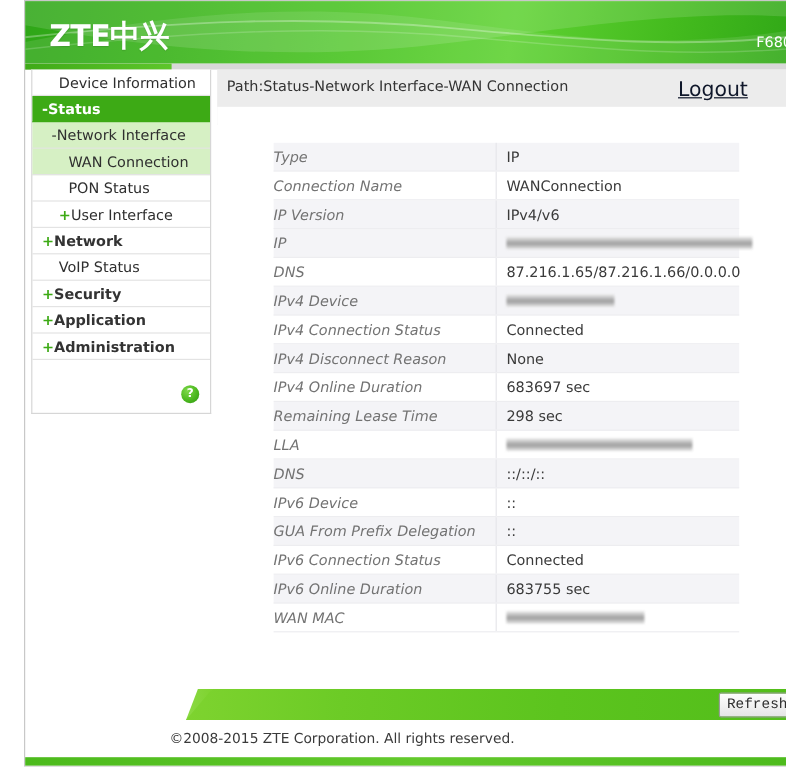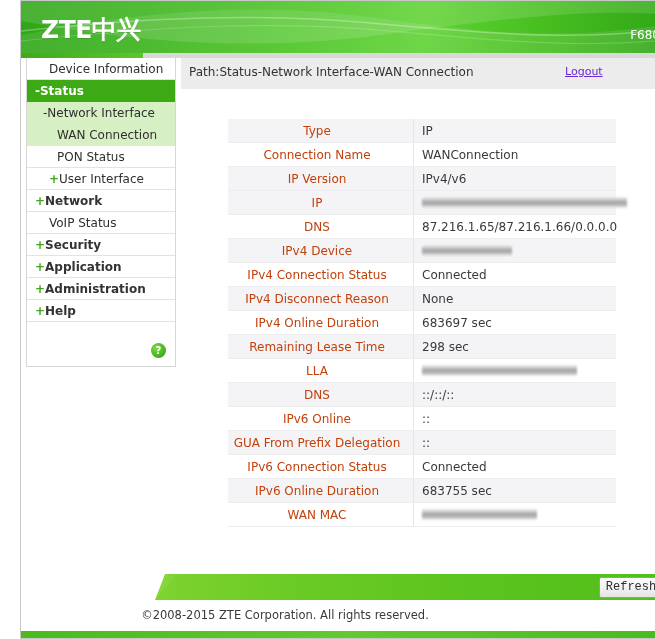--- a/index.html
+++ b/index.html
@@ -166,22 +166,22 @@
     position: absolute;
     left: 8px;
     top: 7px;
     font-size: 12px;
     color: #333333;
   }
   .logout-link {
     position: absolute;
     left: 384px;
     top: 7px;
-    font-size: 11px;
-    color: #6d28d9;
+    font-size: 17px;
+    color: #0f172a;
     text-decoration: underline;
     cursor: pointer;
   }
 
   
   .content {
     position: absolute;
     left: 160px;
     top: 88px;
     width: 488px;
@@ -205,24 +205,25 @@
   .info-table td {
     padding: 0;
     font-size: 12px;
     color: #3a3a3a;
     vertical-align: middle;
     height: 23px;
     border-bottom: 1px solid #ededf0;
   }
   .info-table td.lab {
     width: 178px;
-    text-align: center;
+    text-align: left;
     padding-right: 7px;
-    color: #c2410c;
+    color: #737373;
     white-space: nowrap;
+    font-style: italic;
   }
   .info-table td.val {
     padding-left: 8px;
     border-left: 1px solid #e6e6ea;
     white-space: nowrap;
   }
   .redact {
     display: inline-block;
     height: 11px;
     vertical-align: middle;
@@ -321,21 +322,20 @@
         <div class="nav-item lvl0 active-top"><span>-Status</span></div>
         <div class="nav-item lvl1 expanded"><span>-Network Interface</span></div>
         <div class="nav-item lvl2 sel"><span>WAN Connection</span></div>
         <div class="nav-item lvl2"><span>PON Status</span></div>
         <div class="nav-item lvl1"><span class="plus">+</span><span>User Interface</span></div>
         <div class="nav-item lvl0"><span class="plus">+</span><span>Network</span></div>
         <div class="nav-item lvl1"><span>VoIP Status</span></div>
         <div class="nav-item lvl0"><span class="plus">+</span><span>Security</span></div>
         <div class="nav-item lvl0"><span class="plus">+</span><span>Application</span></div>
         <div class="nav-item lvl0"><span class="plus">+</span><span>Administration</span></div>
-        <div class="nav-item lvl0"><span class="plus">+</span><span>Help</span></div>
       </div>
     <div class="nav-pad">
       <div class="help-dot">?</div>
     </div>
   </div>
 
   <div class="pathbar">
     <div class="path-text">Path:Status-Network Interface-WAN Connection</div>
     <div class="logout-link">Logout</div>
   </div>
@@ -385,21 +385,21 @@
           </tr>
           <tr class="even">
             <td class="lab">LLA</td>
             <td class="val"><span class="redact" style="width: 155px;"></span></td>
           </tr>
           <tr class="odd">
             <td class="lab">DNS</td>
             <td class="val">::/::/::</td>
           </tr>
           <tr class="even">
-            <td class="lab">IPv6 Online</td>
+            <td class="lab">IPv6 Device</td>
             <td class="val">::</td>
           </tr>
           <tr class="odd">
             <td class="lab">GUA From Prefix Delegation</td>
             <td class="val">::</td>
           </tr>
           <tr class="even">
             <td class="lab">IPv6 Connection Status</td>
             <td class="val">Connected</td>
           </tr>

